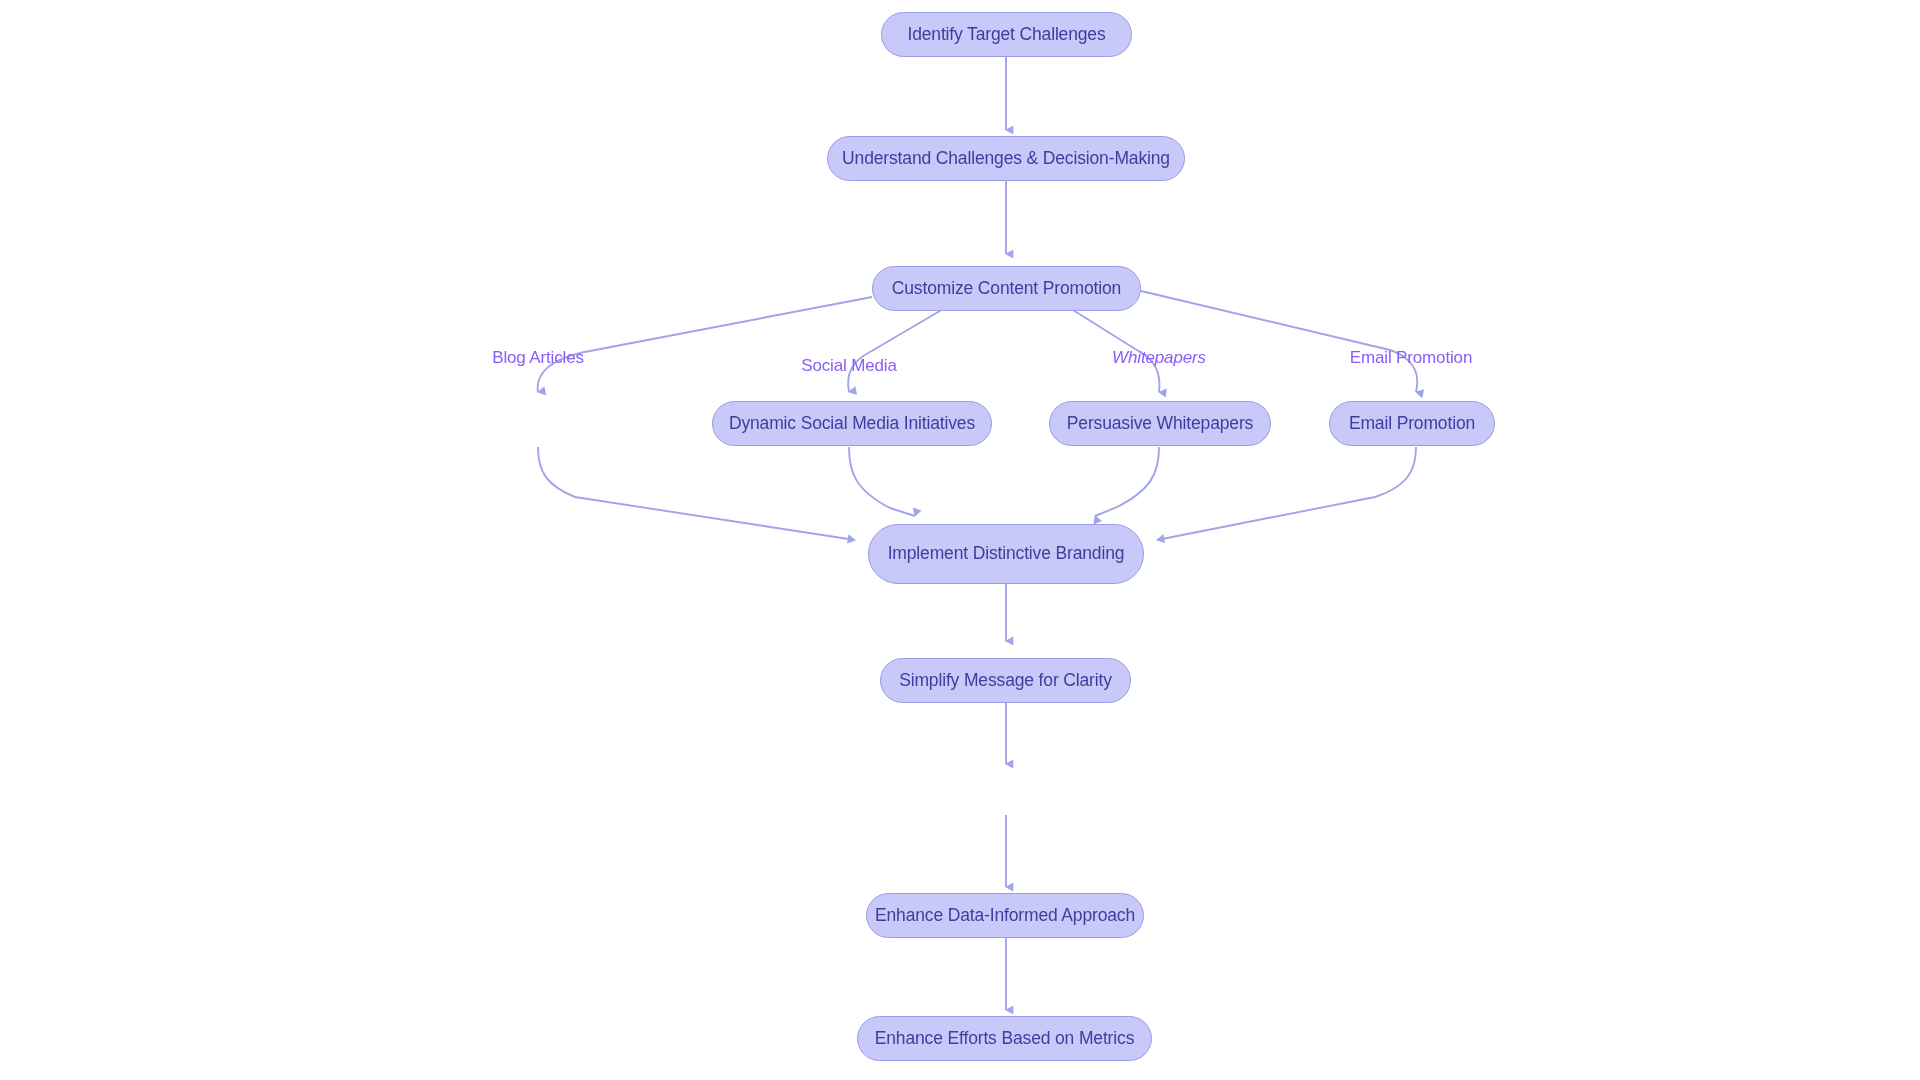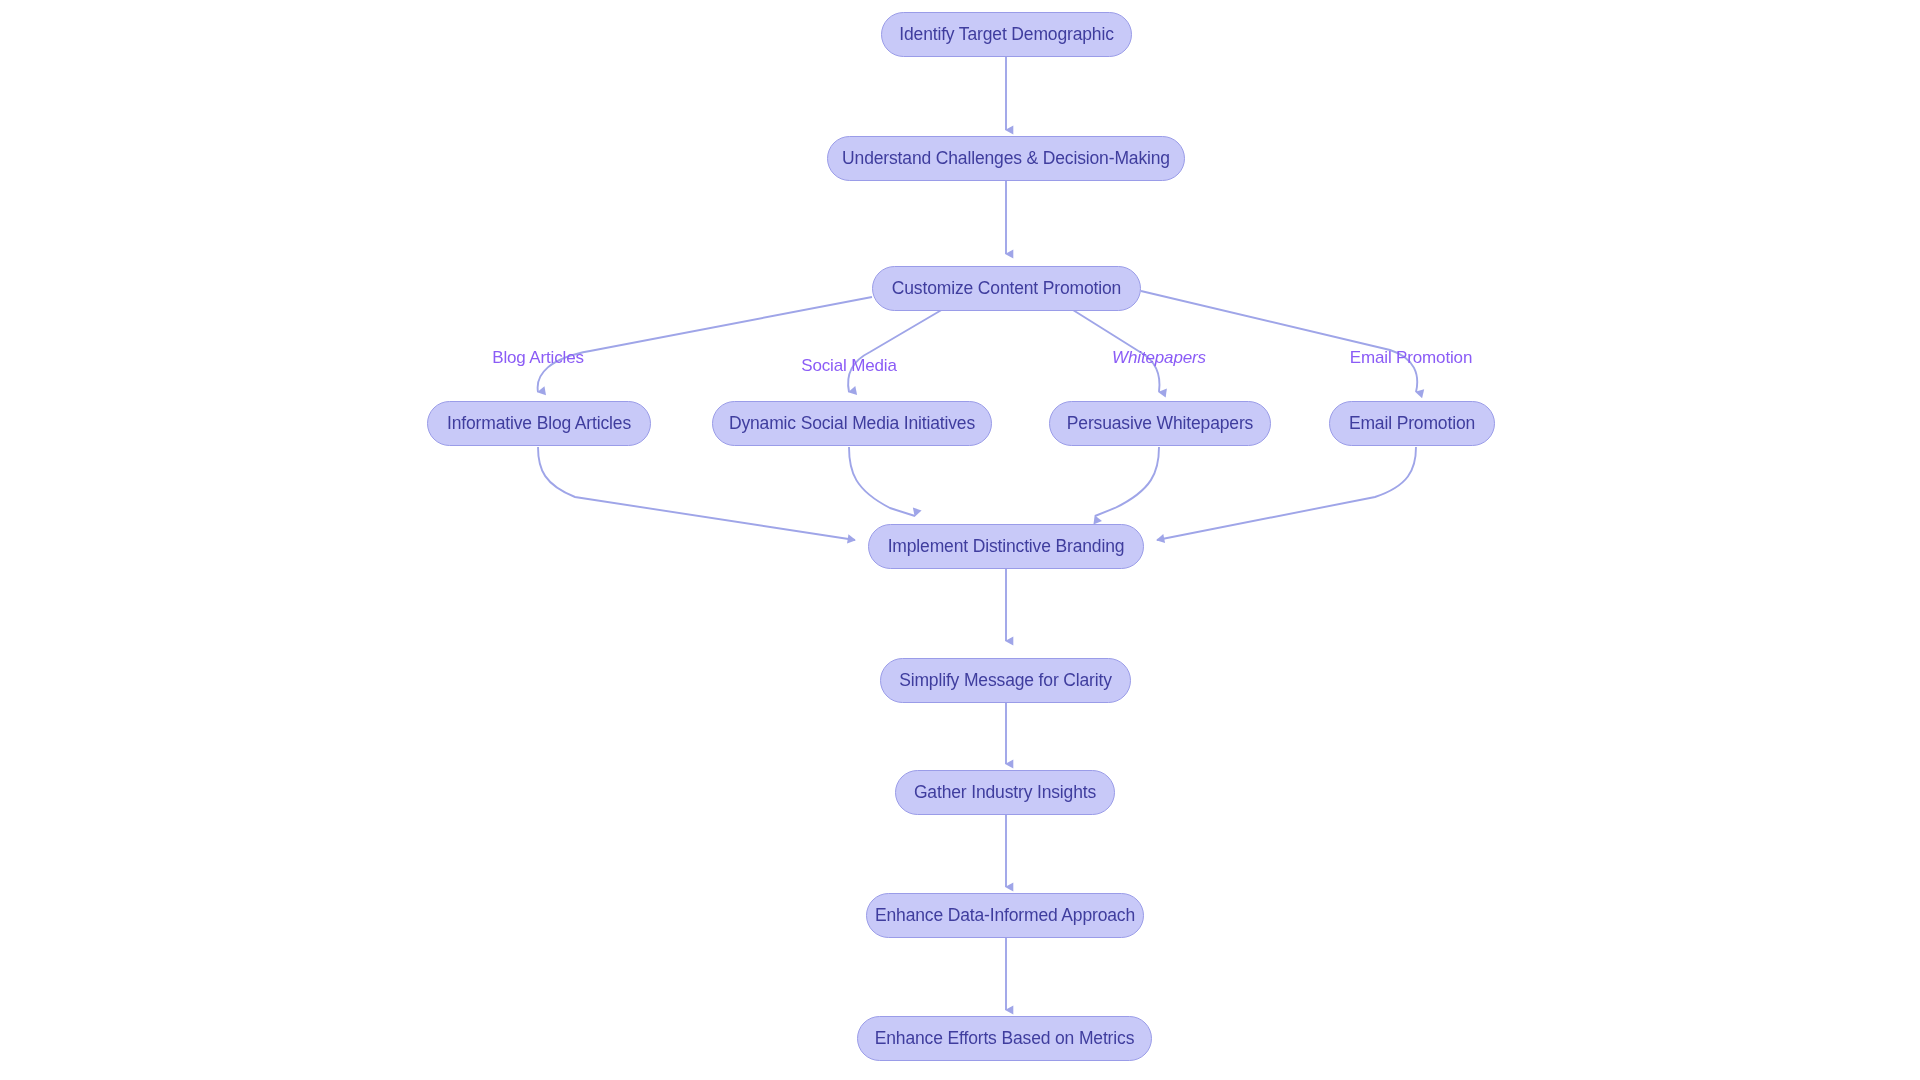--- a/index.html
+++ b/index.html
@@ -87,48 +87,42 @@
         <path d="M 1416 447 C 1416 470 1408 486 1375 497 L 1157 540" fill="none" stroke="#9fa5e8" stroke-width="1.9" marker-end="url(#arrow-generic)"></path>
         <path d="M 1006 569 L 1006 641" fill="none" stroke="#9fa5e8" stroke-width="1.9" marker-end="url(#arrow-down)"></path>
         <path d="M 1006 692 L 1006 764" fill="none" stroke="#9fa5e8" stroke-width="1.9" marker-end="url(#arrow-down)"></path>
         <path d="M 1006 815 L 1006 887" fill="none" stroke="#9fa5e8" stroke-width="1.9" marker-end="url(#arrow-down)"></path>
         <path d="M 1006 938 L 1006 1010" fill="none" stroke="#9fa5e8" stroke-width="1.9" marker-end="url(#arrow-down)"></path>
       </g>
   </svg>
 
   <div id="node-layer">
       <div class="node" style="left: 881px; top: 12px; width: 251px; height: 45px;">
-        <span>Identify Target Demographic</span>
+        <span>Identify Target Challenges</span>
       </div>
       <div class="node" style="left: 827px; top: 136px; width: 358px; height: 45px;">
         <span>Understand Challenges &amp; Decision-Making</span>
       </div>
       <div class="node" style="left: 872px; top: 260px; width: 269px; height: 45px; margin-top: 6px;">
         <span>Customize Content Promotion</span>
-      </div>
-      <div class="node" style="left: 427px; top: 401px; width: 224px; height: 45px;">
-        <span>Informative Blog Articles</span>
       </div>
       <div class="node" style="left: 1049px; top: 401px; width: 222px; height: 45px;">
         <span>Persuasive Whitepapers</span>
       </div>
       <div class="node" style="left: 712px; top: 401px; width: 280px; height: 45px;">
         <span>Dynamic Social Media Initiatives</span>
       </div>
       <div class="node" style="left: 1329px; top: 401px; width: 166px; height: 45px;">
         <span>Email Promotion</span>
       </div>
-      <div class="node" style="left: 868px; top: 524px; width: 276px; height: 45px;">
+      <div class="node" style="left: 868px; top: 524px; width: 276px; height: 60px;">
         <span>Implement Distinctive Branding</span>
       </div>
       <div class="node" style="left: 880px; top: 647px; width: 251px; height: 45px; margin-top: 11px;">
         <span>Simplify Message for Clarity</span>
-      </div>
-      <div class="node" style="left: 895px; top: 770px; width: 220px; height: 45px;">
-        <span>Gather Industry Insights</span>
       </div>
       <div class="node" style="left: 866px; top: 893px; width: 278px; height: 45px;">
         <span>Enhance Data-Informed Approach</span>
       </div>
       <div class="node" style="left: 857px; top: 1016px; width: 295px; height: 45px;">
         <span>Enhance Efforts Based on Metrics</span>
       </div>
       <div class="edge-label" style="left: 538px; top: 357px;">Blog Articles</div>
       <div class="edge-label" style="left: 849px; top: 357px; margin-top: 8px;">Social Media</div>
       <div class="edge-label" style="left: 1159px; top: 357px; font-style: italic;">Whitepapers</div>

